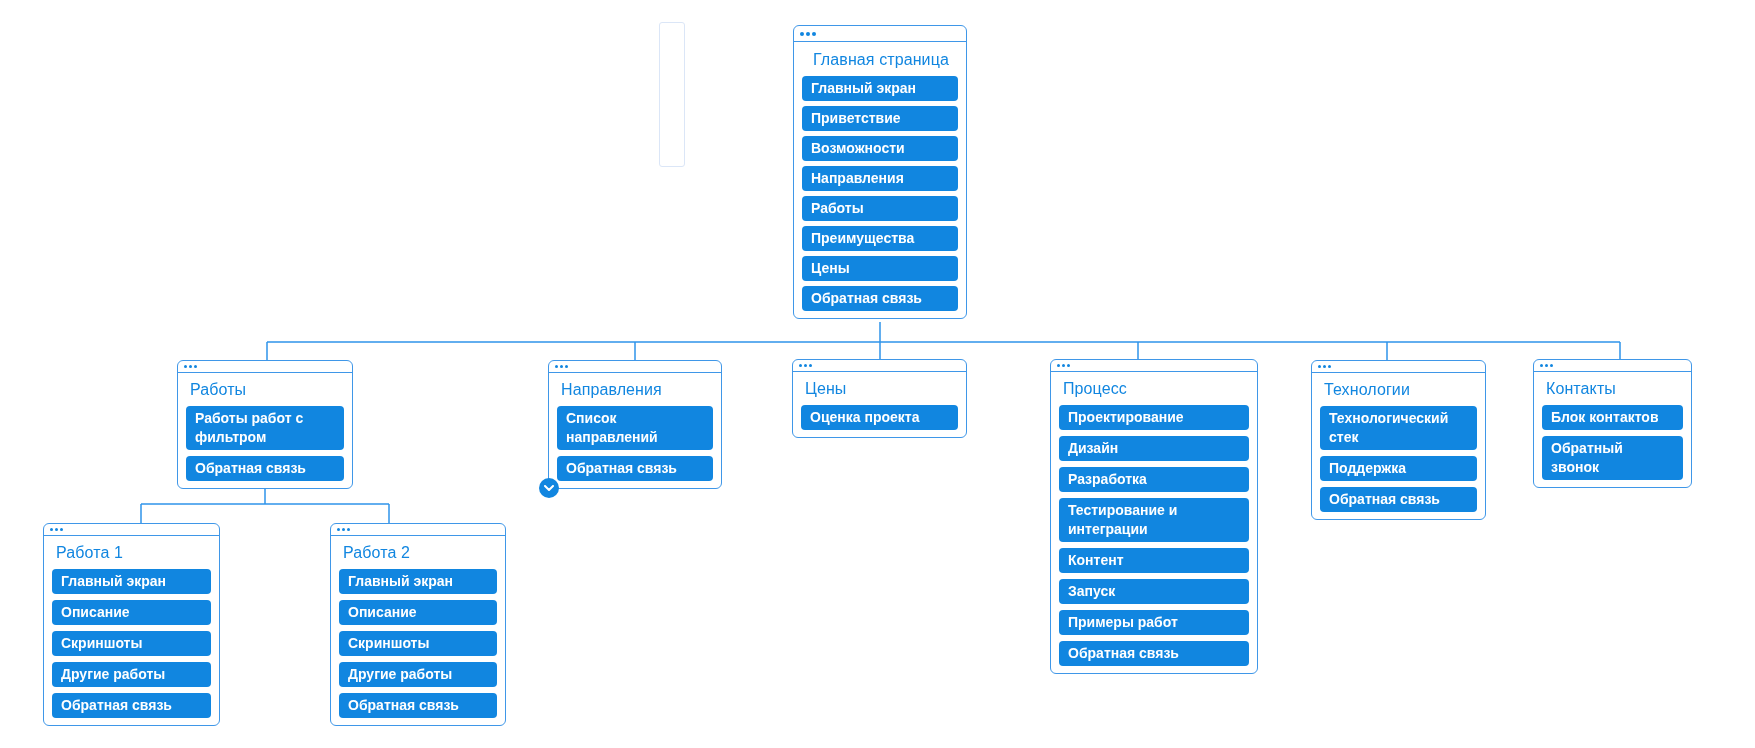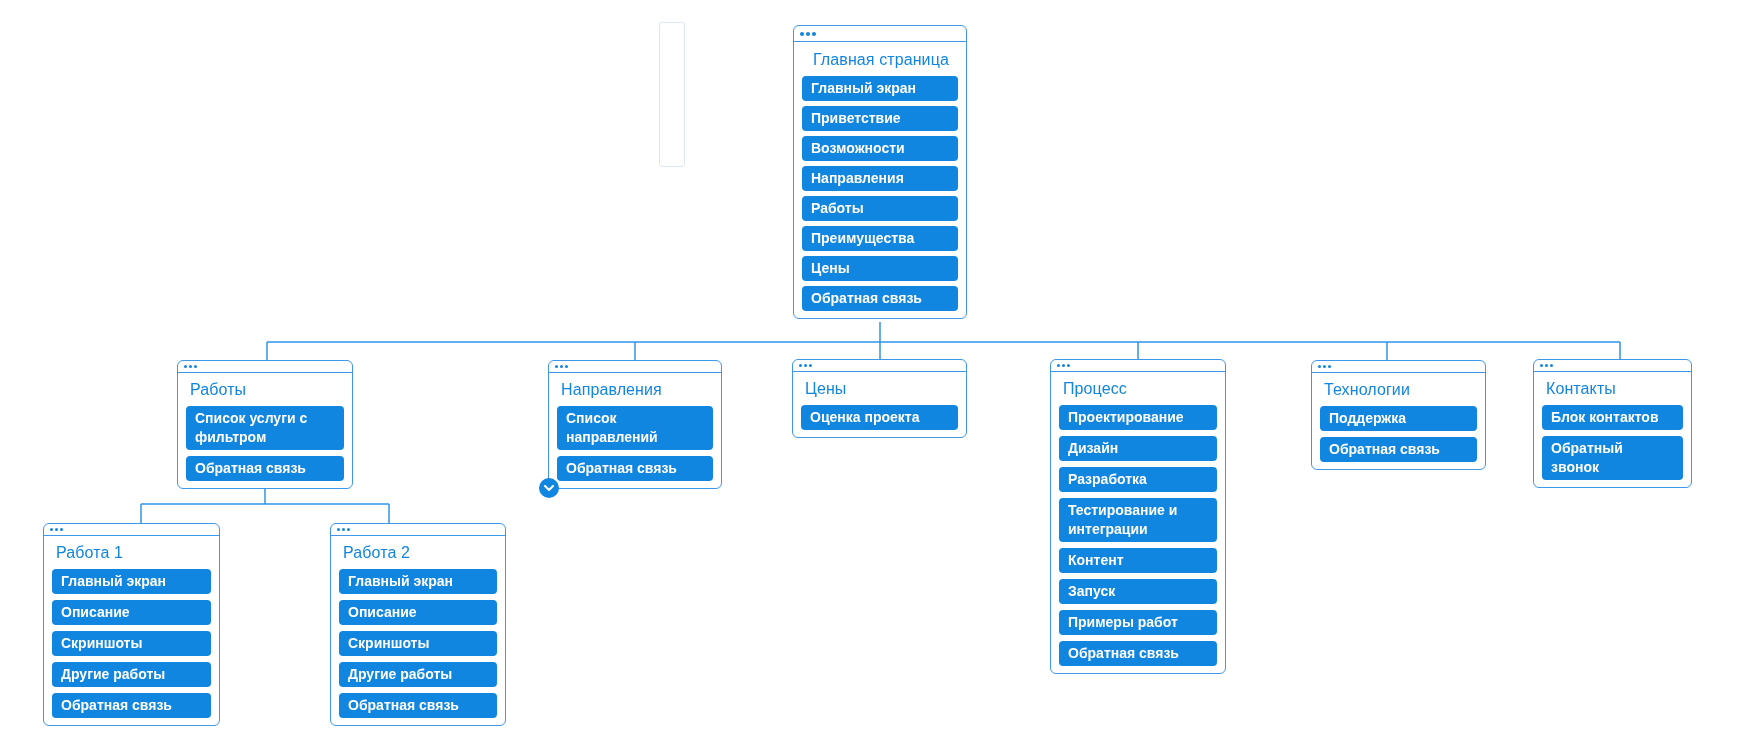--- a/index.html
+++ b/index.html
@@ -100,21 +100,21 @@
   <section class="card" style="left:177px;top:360px;width:176px;">
     <div class="card-header">
       <span class="dots">
           <i></i>
           <i></i>
           <i></i>
         </span>
     </div>
     <h2 class="card-title">Работы</h2>
     <div class="card-items">
-        <div class="item">Список услуги с фильтром</div>
+        <div class="item">Работы работ с фильтром</div>
         <div class="item">Обратная связь</div>
       </div>
   </section>
 
   <section class="card" style="left:548px;top:360px;width:174px;">
     <div class="card-header">
       <span class="dots">
           <i></i>
           <i></i>
           <i></i>
@@ -139,21 +139,21 @@
           <i></i>
           <i></i>
         </span>
     </div>
     <h2 class="card-title">Цены</h2>
     <div class="card-items">
         <div class="item">Оценка проекта</div>
       </div>
   </section>
 
-  <section class="card" style="left:1050px;top:359px;width:176px;">
+  <section class="card" style="left:1050px;top:359px;width:208px;">
     <div class="card-header">
       <span class="dots">
           <i></i>
           <i></i>
           <i></i>
         </span>
     </div>
     <h2 class="card-title">Процесс</h2>
     <div class="card-items">
         <div class="item">Проектирование</div>
@@ -170,20 +170,21 @@
   <section class="card" style="left:1300px;top:360px;width:175px;margin-left:11px;">
     <div class="card-header">
       <span class="dots">
           <i></i>
           <i></i>
           <i></i>
         </span>
     </div>
     <h2 class="card-title">Технологии</h2>
     <div class="card-items">
+        <div class="item">Технологический стек</div>
         <div class="item">Поддержка</div>
         <div class="item">Обратная связь</div>
       </div>
   </section>
 
   <section class="card" style="left:1533px;top:359px;width:159px;">
     <div class="card-header">
       <span class="dots">
           <i></i>
           <i></i>

